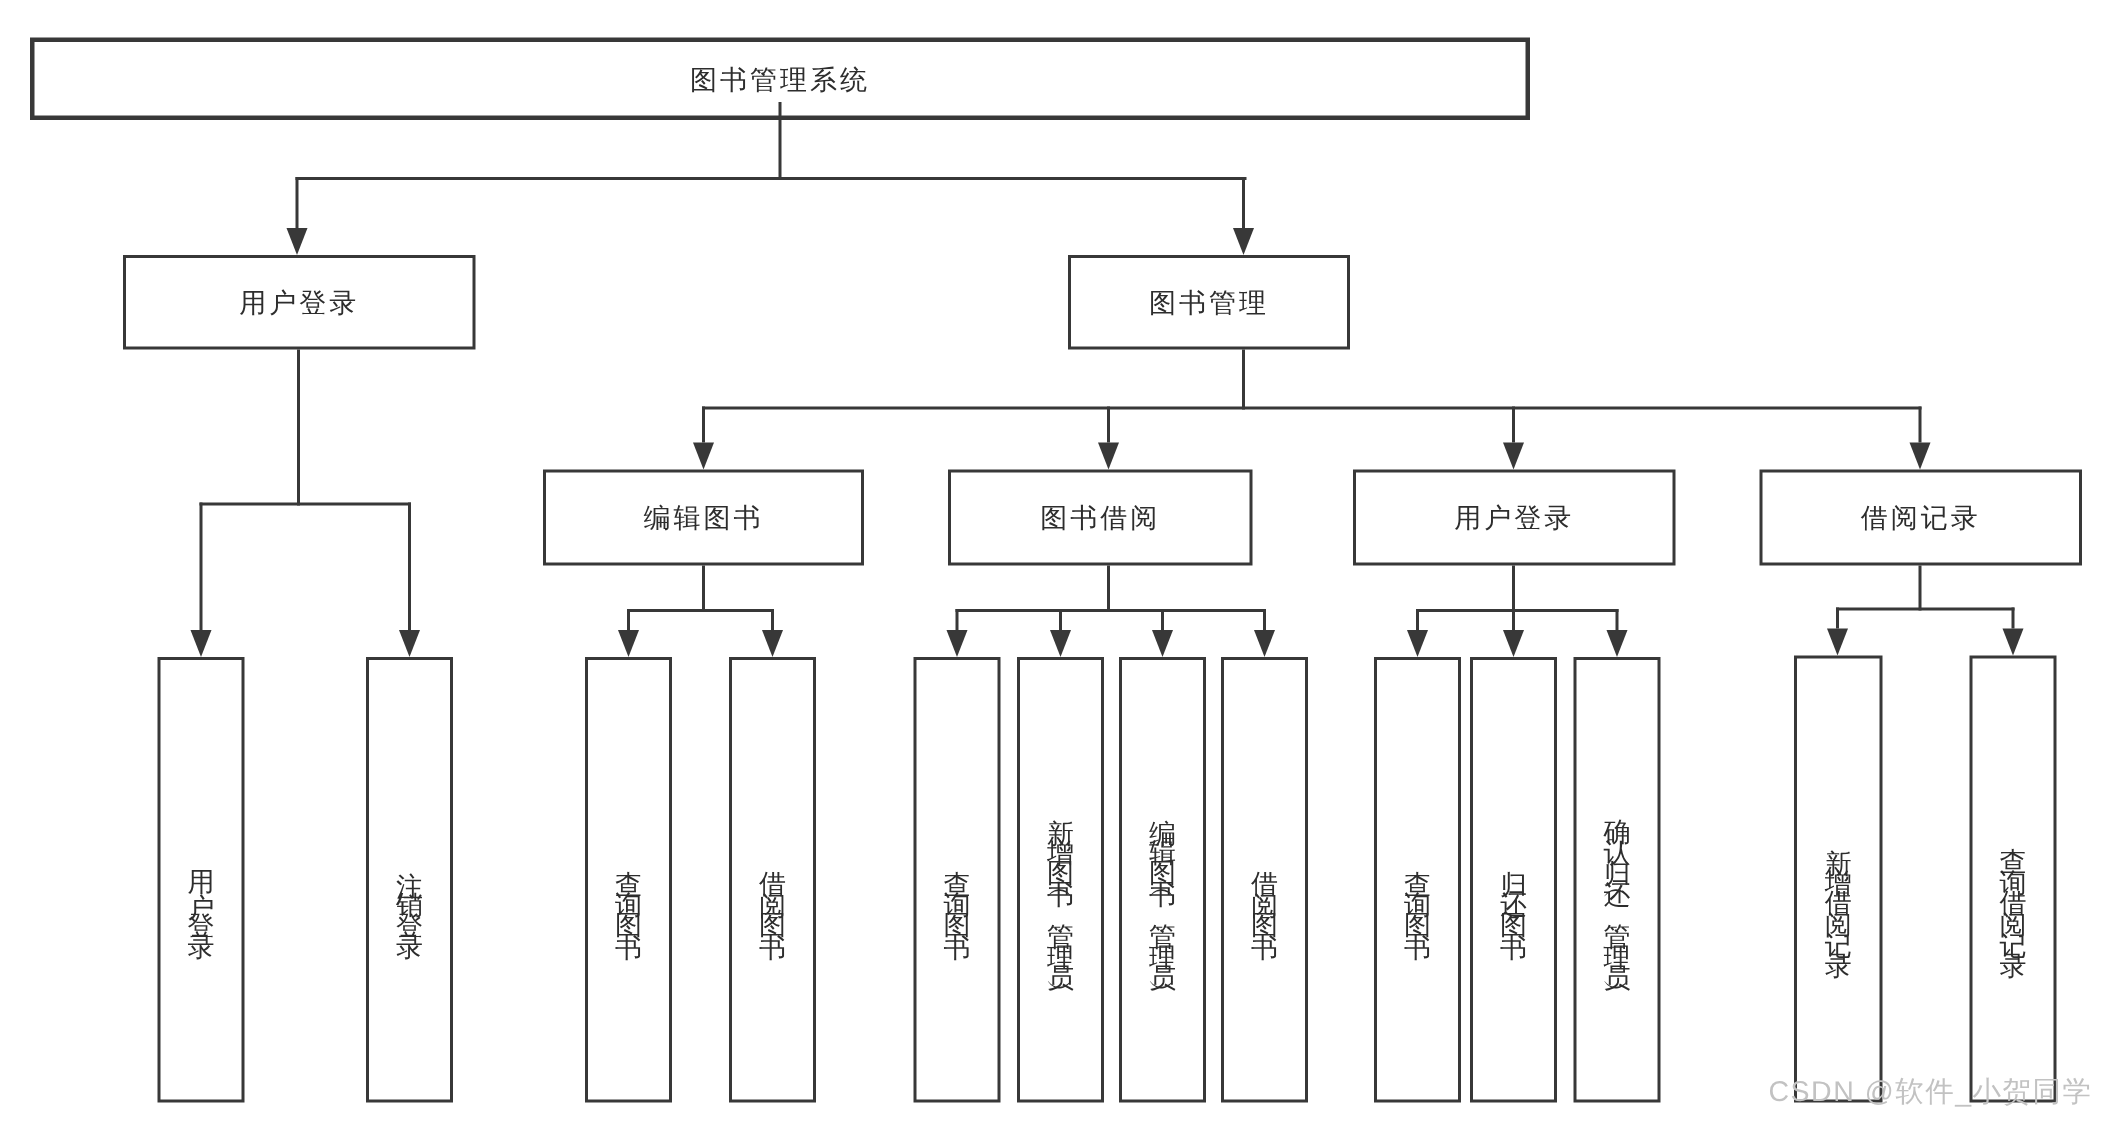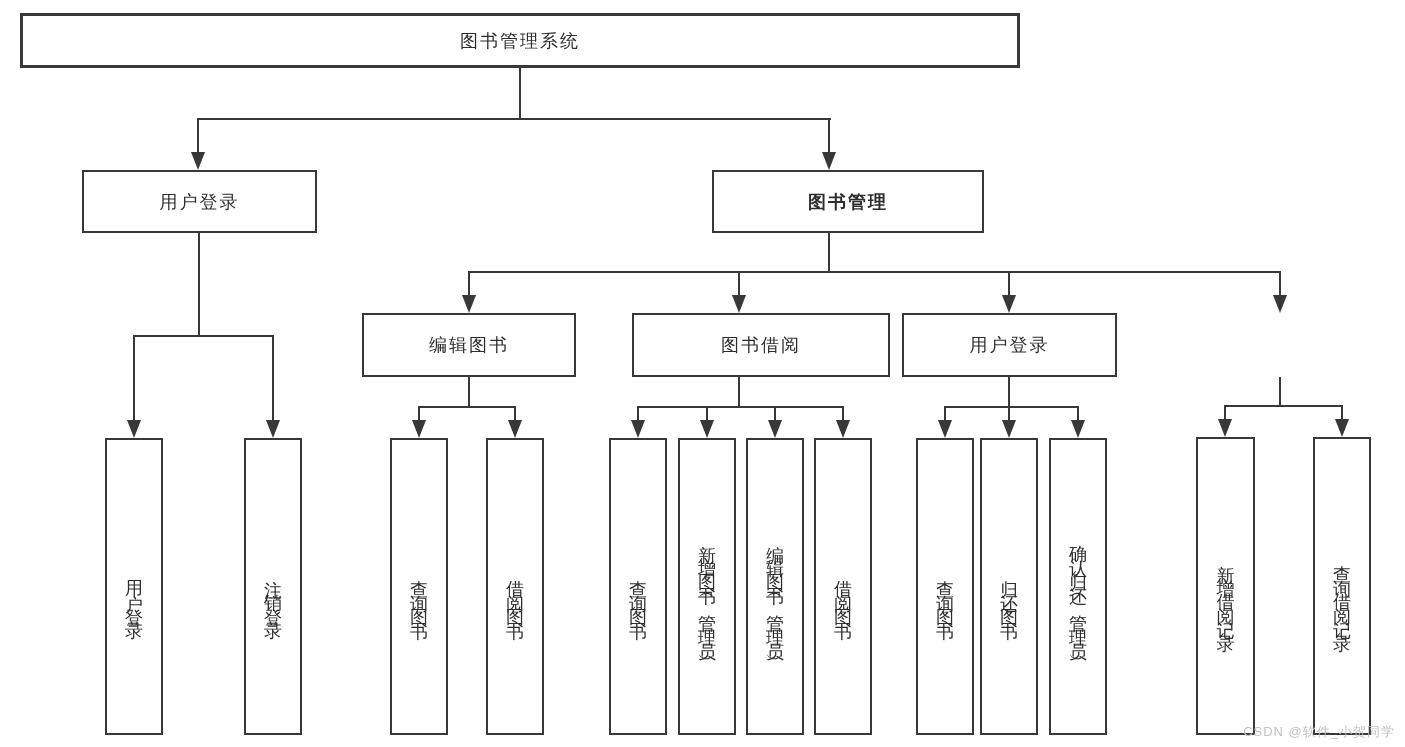--- a/index.html
+++ b/index.html
@@ -40,54 +40,57 @@
   .hline{position:absolute;height:2px;background:var(--line);}
   .arrow{
     position:absolute;width:0;height:0;
     border-left:7px solid transparent;
     border-right:7px solid transparent;
     border-top:18px solid var(--line);
   }
   .watermark{
     position:absolute;
     right:10px;bottom:6px;
-    font-size:13px;letter-spacing:1px;
+    font-size:19px;letter-spacing:1px;
     color:var(--wm);
     z-index:5;white-space:nowrap;
   }
 </style>
 </head>
 <body>
 
 <div class="canvas">
 
-  <div class="box root" style="left:20px;top:13px;width:1000px;height:55px;">
+  <div class="box root" style="left:20px;top:25px;width:1000px;height:55px;">
     <span class="hlabel">图书管理系统</span>
   </div>
 
   <div class="box" style="left:82px;top:170px;width:235px;height:63px;">
     <span class="hlabel">用户登录</span>
   </div>
 
-  <div class="box" style="left:712px;top:170px;width:272px;height:63px;font-weight:bold;">
+  <div class="box" style="left:712px;top:170px;width:188px;height:63px;">
     <span class="hlabel">图书管理</span>
   </div>
 
   <div class="box" style="left:362px;top:313px;width:214px;height:64px;">
     <span class="hlabel">编辑图书</span>
   </div>
 
-  <div class="box" style="left:632px;top:313px;width:258px;height:64px;">
+  <div class="box" style="left:632px;top:313px;width:203px;height:64px;">
     <span class="hlabel">图书借阅</span>
   </div>
 
   <div class="box" style="left:902px;top:313px;width:215px;height:64px;">
     <span class="hlabel">用户登录</span>
   </div>
 
+  <div class="box" style="left:1173px;top:313px;width:215px;height:64px;">
+    <span class="hlabel">借阅记录</span>
+  </div>
 
   <div class="box" style="left:105px;top:438px;width:58px;height:297px;">
     <span class="vtext">用户登录</span>
   </div>
   <div class="box" style="left:244px;top:438px;width:58px;height:297px;">
     <span class="vtext">注销登录</span>
   </div>
 
   <div class="box" style="left:390px;top:438px;width:58px;height:297px;">
     <span class="vtext">查询图书</span>

